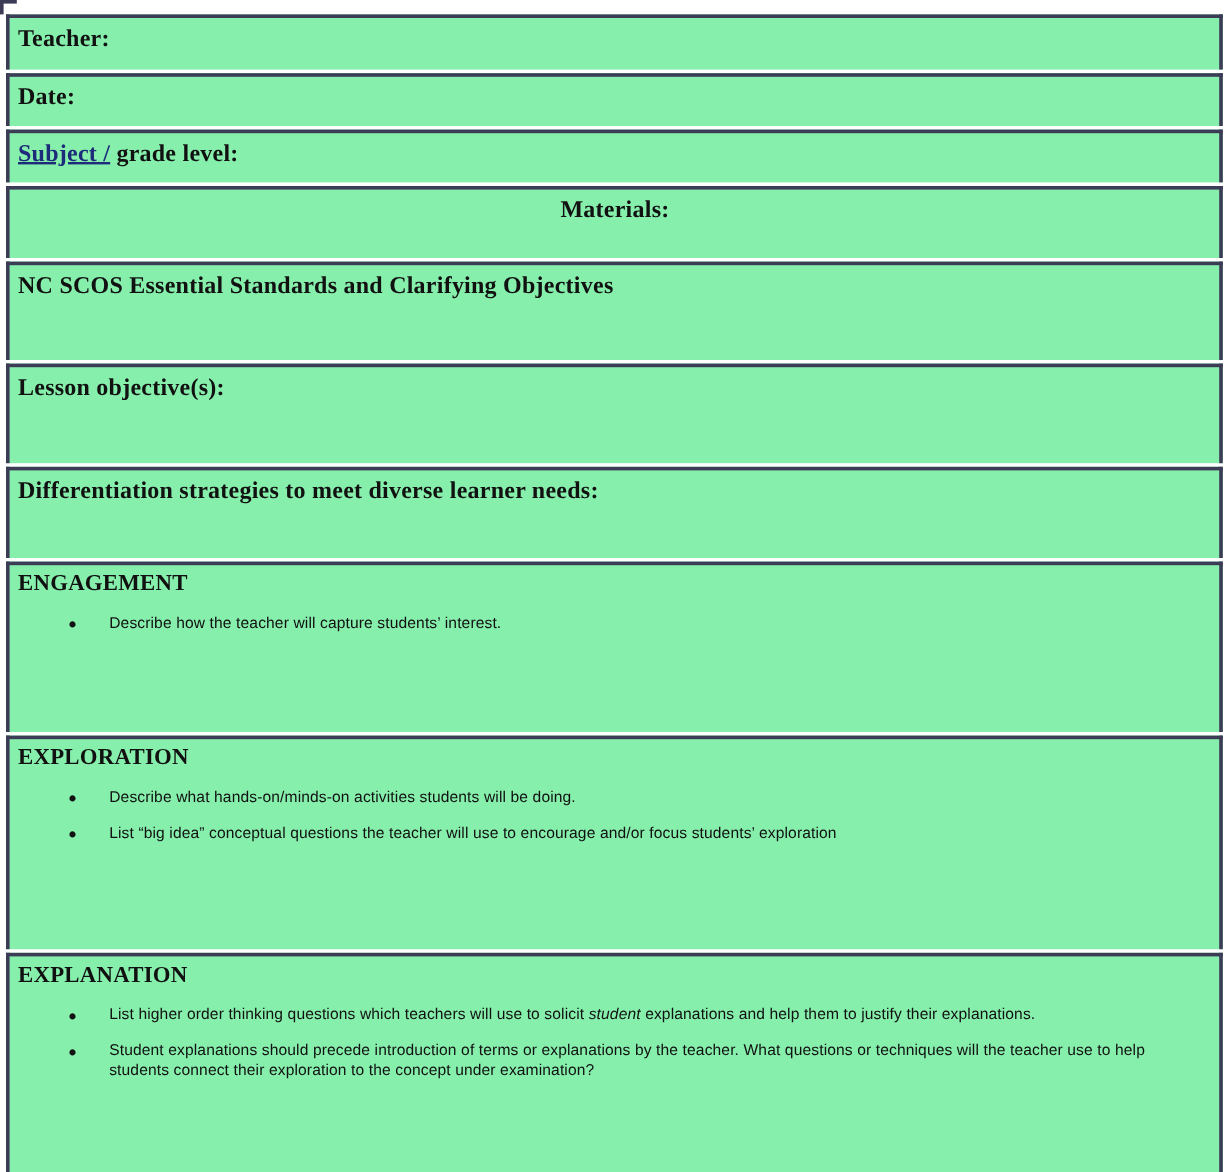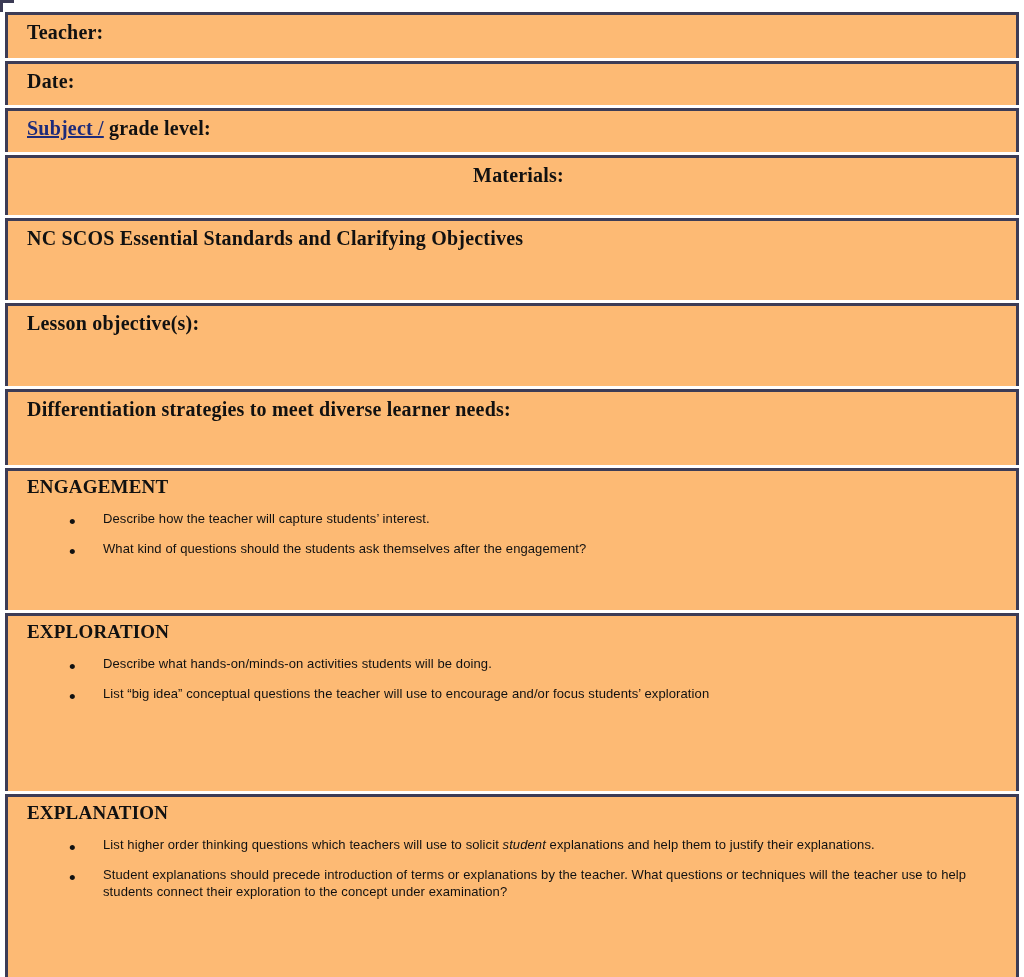--- a/index.html
+++ b/index.html
@@ -42,26 +42,26 @@
     width: 1014px;
     border-collapse: separate;
     border-spacing: 0;
     table-layout: fixed;
   }
 
   .row {
     display: block;
     position: relative;
     box-sizing: border-box;
-    background: #fdba74;
+    background: #86efac;
     border-top: 3px solid #3c3c56;
     border-left: 3px solid #3c3c56;
     border-right: 3px solid #3c3c56;
     margin-bottom: 3px;
-    padding: 4px 0 0 12px;
+    padding: 4px 0 0 0;
   }
   .row:last-child {
     margin-bottom: 0;
   }
 
   .cell {
     padding: 2px 6px 2px 7px;
   }
 
   .field-label {
@@ -178,21 +178,20 @@
       <div class="cell">
         <span class="field-label">Differentiation  strategies to meet diverse learner needs:</span>
       </div>
     </div>
 
     <div class="row r-engage">
       <div class="cell">
         <div class="section-title">ENGAGEMENT</div>
         <ul class="bullets">
           <li>Describe how the teacher will capture  students’ interest.</li>
-          <li>What kind of questions should the students ask themselves after the engagement?</li>
         </ul>
       </div>
     </div>
 
     <div class="row r-explore">
       <div class="cell">
         <div class="section-title">EXPLORATION</div>
         <ul class="bullets">
           <li>Describe what hands-on/minds-on  activities students  will be doing.</li>
           <li>List “big idea” conceptual  questions the teacher will use to encourage  and/or focus students’ exploration</li>

